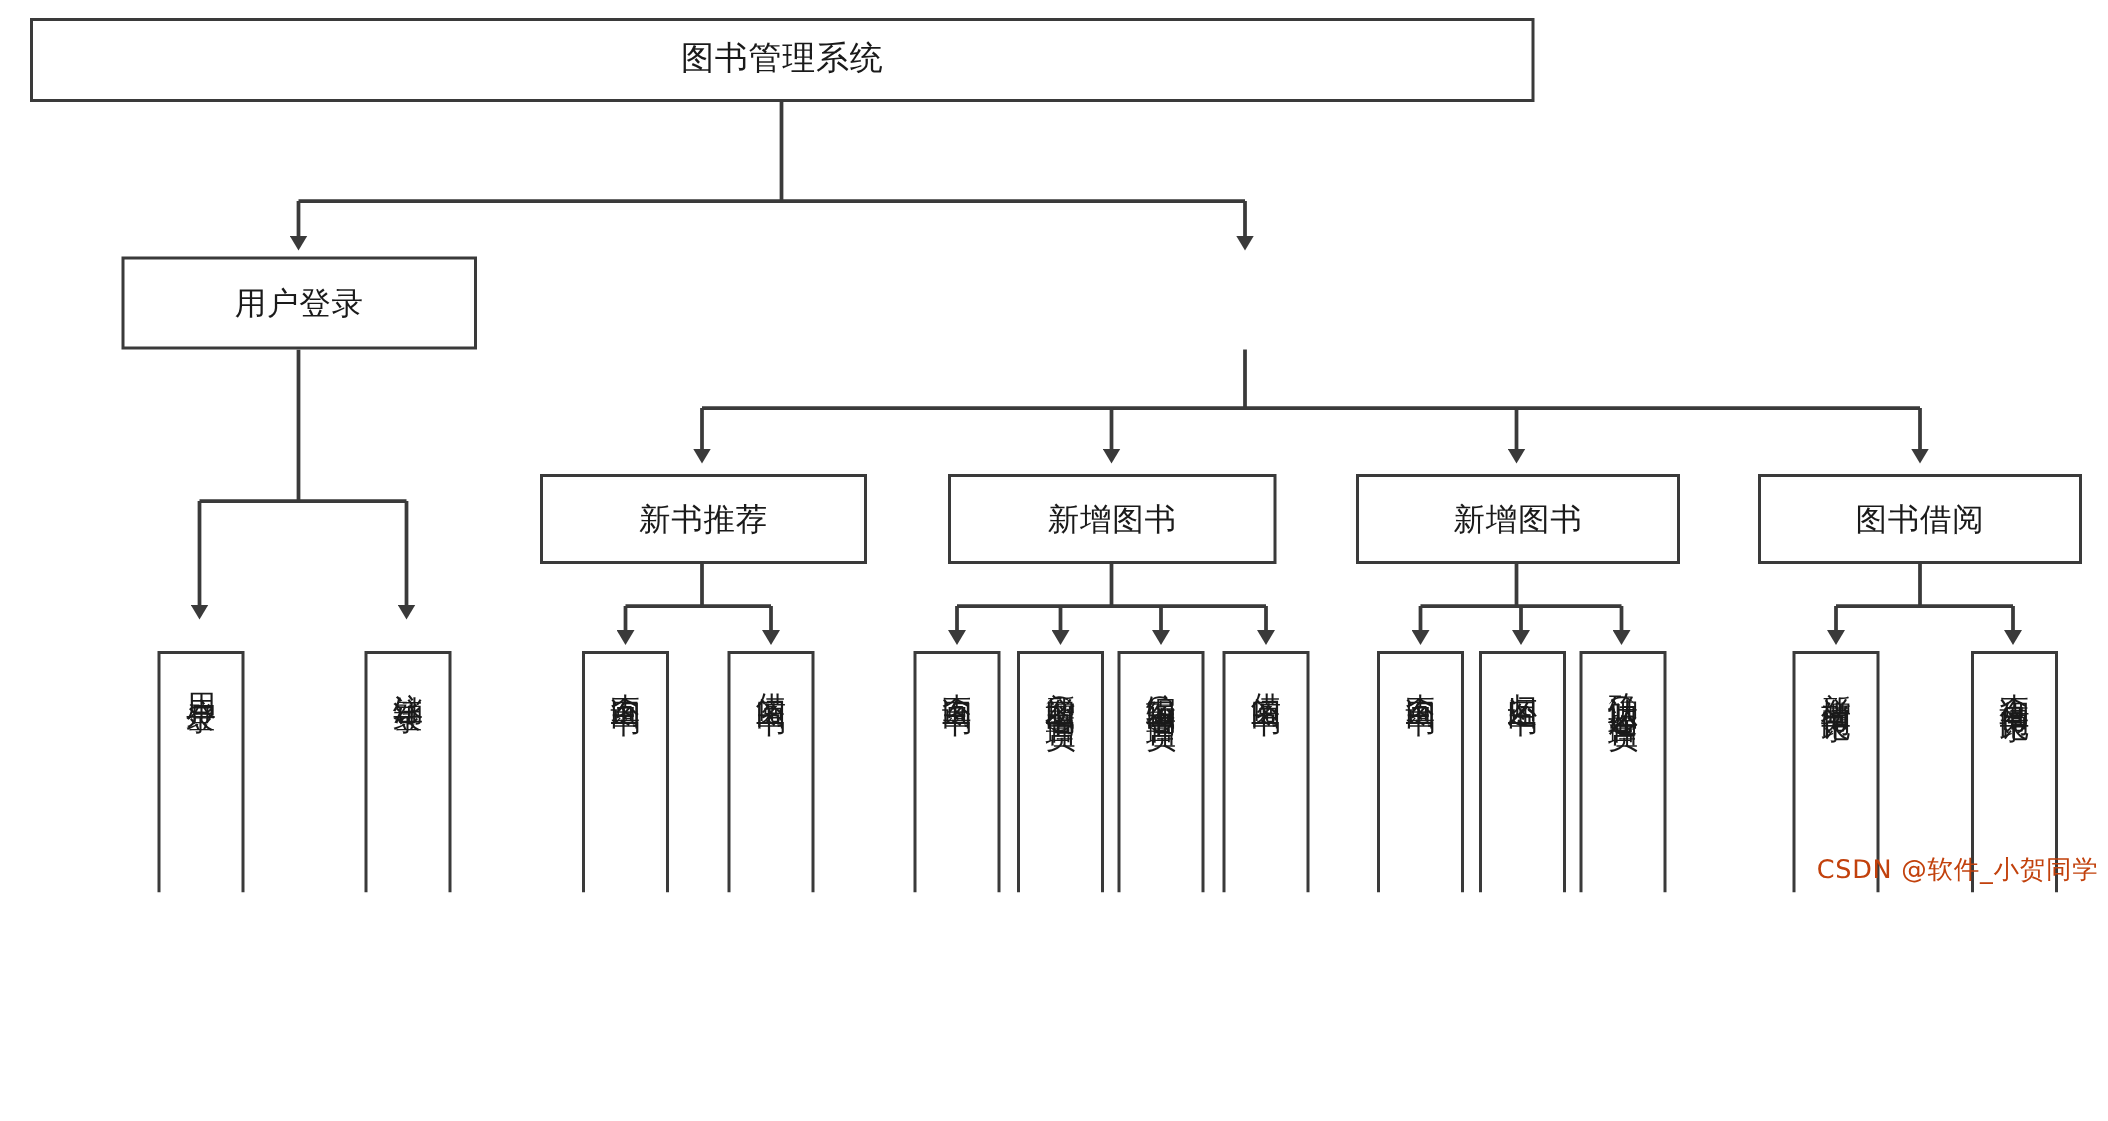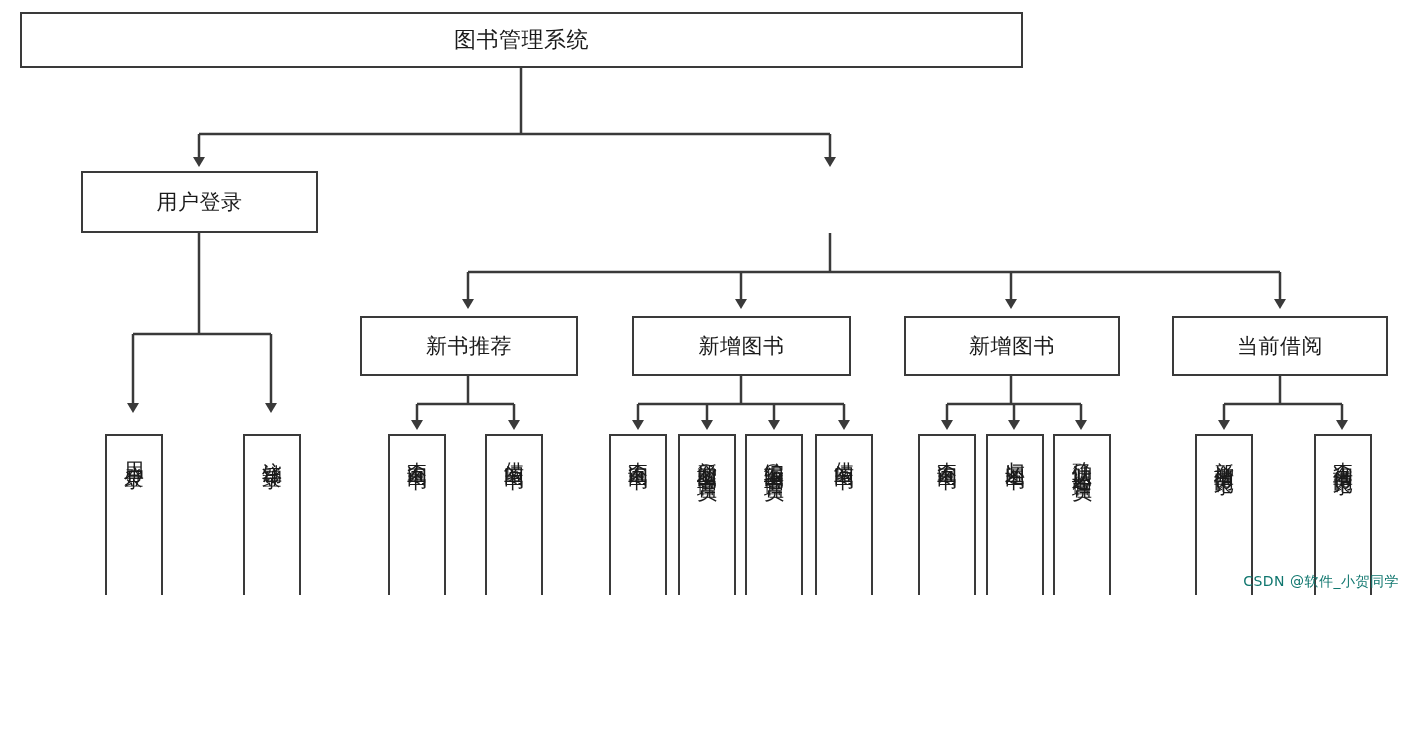--- a/index.html
+++ b/index.html
@@ -50,22 +50,22 @@
   .node.vertical {
     align-items: flex-start;
     justify-content: center;
     padding-top: 10px;
   }
   .node.root .node-label { font-size: 22px; }
   .watermark {
     position: absolute;
     right: 6px;
     bottom: 4px;
-    font-size: 14px;
-    color: #0f766e;
+    font-size: 17px;
+    color: #c2410c;
     letter-spacing: 0.5px;
     font-family: "DejaVu Sans", "Liberation Sans", sans-serif;
     white-space: nowrap;
   }
 </style>
 </head>
 <body>
 
 <div id="canvas">
 
@@ -130,21 +130,21 @@
   <div class="node" style="left:360px; top:316px; width:218px; height:60px;align-items:center;">
     <span class="node-label">新书推荐</span>
   </div>
   <div class="node" style="left:632px; top:316px; width:219px; height:60px;">
     <span class="node-label">新增图书</span>
   </div>
   <div class="node" style="left:904px; top:316px; width:216px; height:60px;">
     <span class="node-label">新增图书</span>
   </div>
   <div class="node" style="left:1172px; top:316px; width:216px; height:60px;">
-    <span class="node-label">当前借阅</span>
+    <span class="node-label">图书借阅</span>
   </div>
 
   <div class="node vertical" style="left:105px; top:434px; width:58px; height:300px;">
     <span class="node-label">用户登录</span>
   </div>
   <div class="node vertical" style="left:243px; top:434px; width:58px; height:300px;">
     <span class="node-label">注销登录</span>
   </div>
 
   <div class="node vertical" style="left:388px; top:434px; width:58px; height:300px;">

